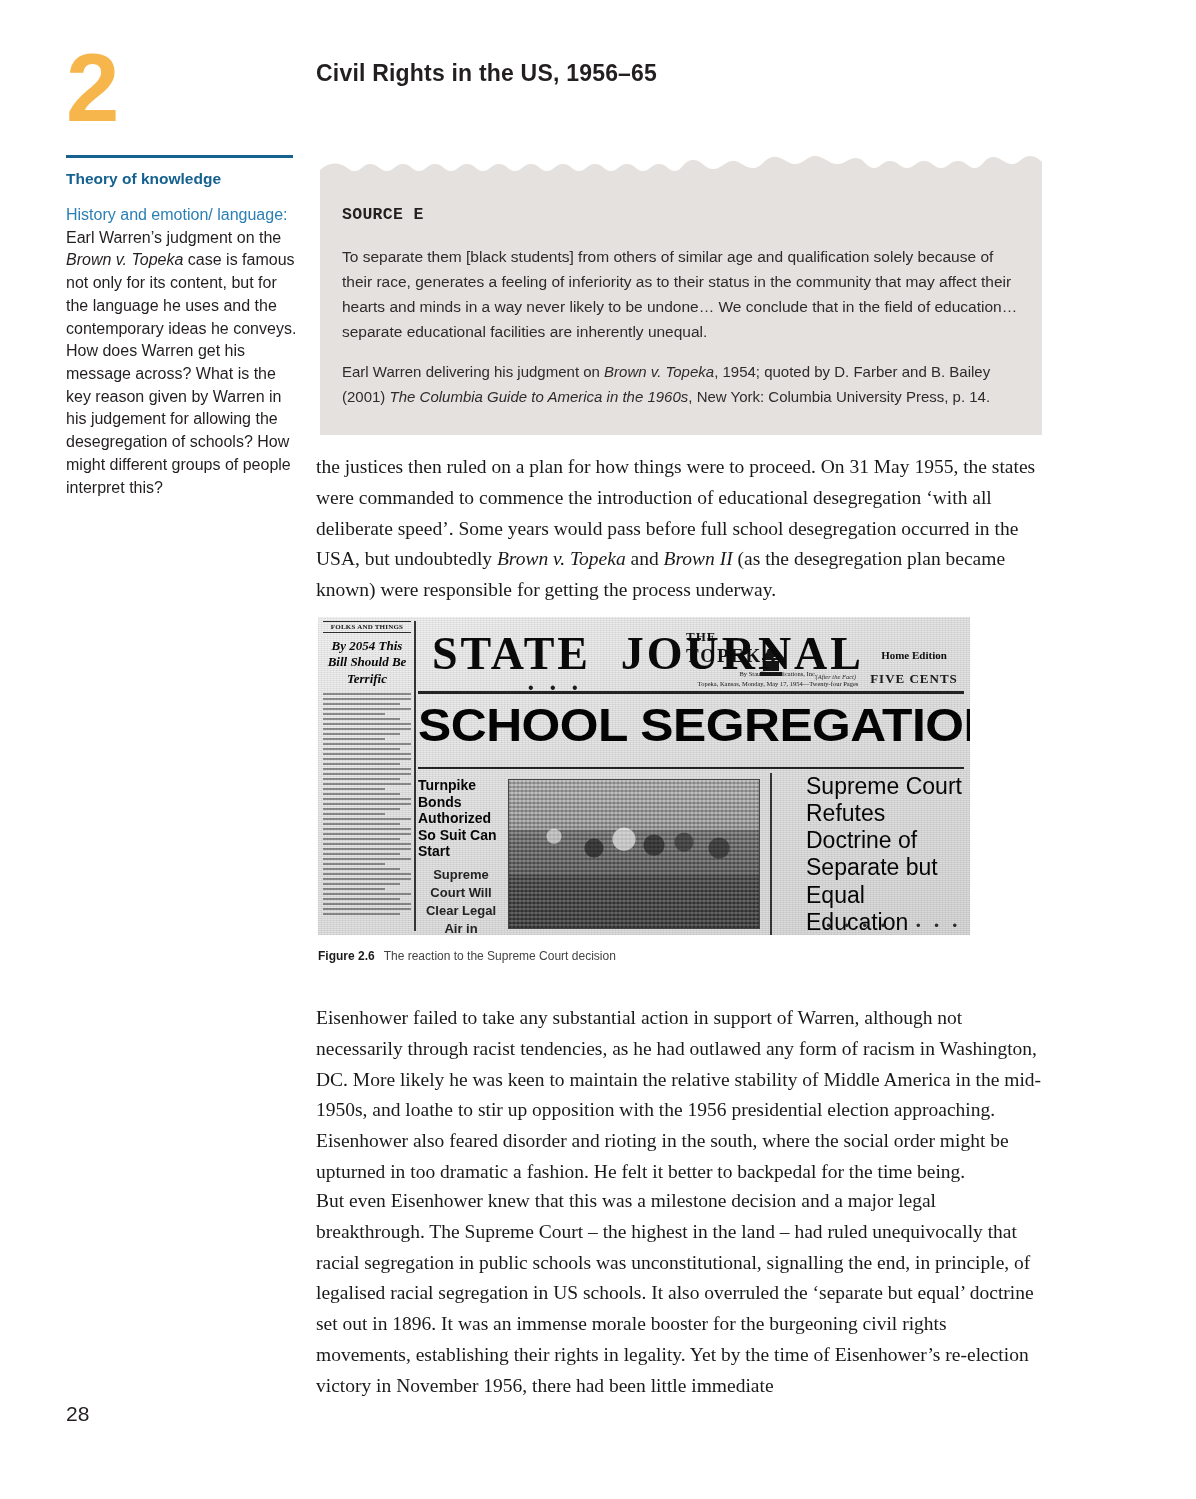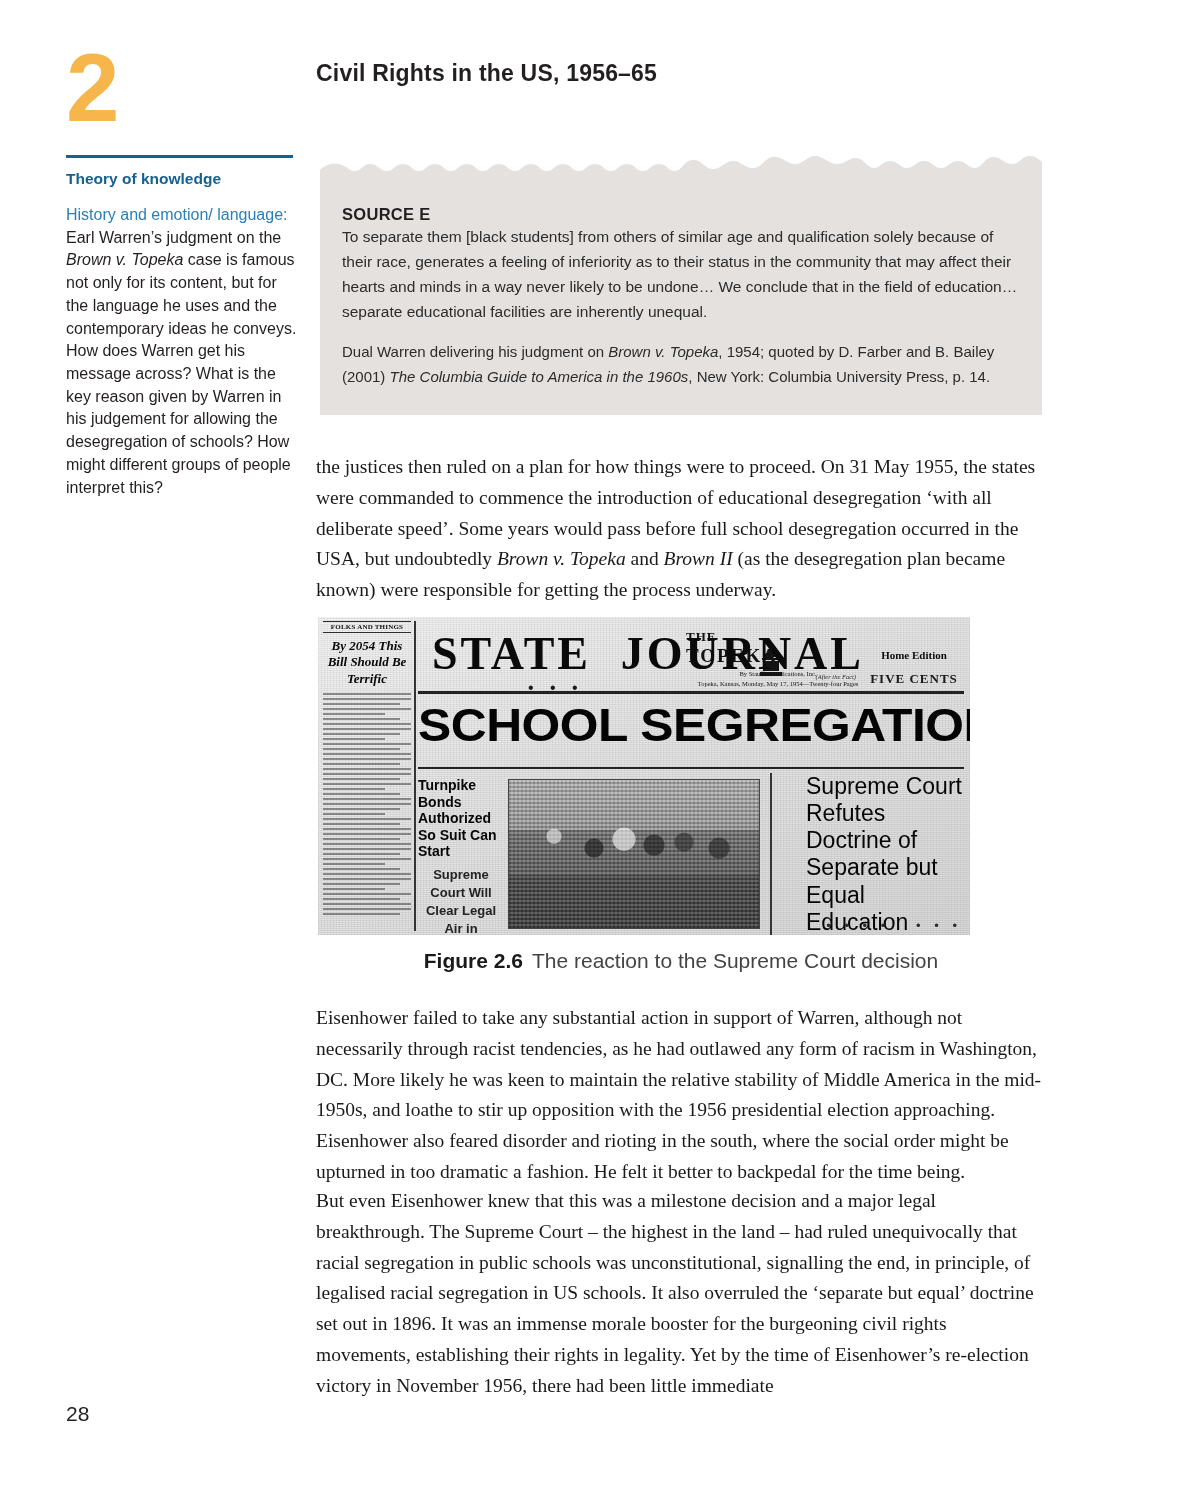--- a/index.html
+++ b/index.html
@@ -41,21 +41,21 @@
 
   
   .source-wrap{position:absolute; left:320px; top:152px; width:722px;}
   .torn{display:block;width:722px;height:34px;}
   .source-box{
     background:#e5e1de; padding:20px 22px 26px 22px;
     margin-top:-1px;
   }
   .source-label{
     font-size:16.5px;font-weight:bold;color:#231f20;
-    letter-spacing:.3px;margin-bottom:0;
+    letter-spacing:.3px;margin-bottom:20px;font-family:Liberation Mono, monospace;
   }
   .source-text{
     font-size:15.5px;color:#2c2c2c;line-height:1.62;margin:0 0 16px 0;
   }
   .source-cite{
     font-size:15px;color:#2c2c2c;line-height:1.62;margin:0;
   }
   .source-cite i, .source-text i{font-style:italic;}
 
   
@@ -213,21 +213,21 @@
     font-family:"Liberation Serif", serif;
     font-size:5.5px;line-height:1.6;color:#333;margin-top:5px;text-align:justify;
   }
   .rc-dots{
     position:absolute;right:8px;bottom:2px;
     font-size:13px;color:#333;letter-spacing:5px;
   }
 
   .fig-caption{
     position:absolute;left:316px;top:948px;
-    font-size:21px;color:#333;text-align:center;
+    font-size:12px;color:#333;
   }
   .fig-caption b{color:#1a1a1a;}
   .fig-caption .cap-text{color:#444;margin-left:9px;}
 
   .page-num{
     position:absolute;left:66px;top:1402px;
     font-size:21px;color:#231f20;
   }
 </style>
 </head>
@@ -257,21 +257,21 @@
         C315,12 316,19 323,19 C330,19 331,12 339,12 C347,12 348,19 355,19 C362,19 363,9 372,8
         C381,7 384,16 392,17 C400,18 404,10 412,9 C420,8 424,16 433,16 C441,16 444,7 452,5
         C460,3 466,11 474,12 C482,13 486,5 494,4 C502,3 508,11 516,12 C524,13 528,6 536,6
         C544,6 546,15 553,16 C560,17 562,9 570,9 C578,9 580,16 587,16 C594,16 596,9 604,9
         C612,9 614,16 621,16 C628,16 630,9 638,9 C646,9 648,16 655,16 C662,16 664,6 672,5
         C680,4 684,12 692,12 C700,12 702,4 710,4 C715,4 719,7 722,10 L722,34 Z"></path>
     </svg>
     <div class="source-box">
       <div class="source-label">SOURCE E</div>
       <p class="source-text">To separate them [black students] from others of similar age and qualification solely because of their race, generates a feeling of inferiority as to their status in the community that may affect their hearts and minds in a way never likely to be undone… We conclude that in the field of education… separate educational facilities are inherently unequal.</p>
-      <p class="source-cite"><span>Dual Warren delivering his judgment on </span><i>Brown v. Topeka</i><span>, 1954; quoted by D. Farber and B. Bailey (2001) </span><i>The Columbia Guide to America in the 1960s</i><span>, New York: Columbia University Press, p. 14.</span></p>
+      <p class="source-cite"><span>Earl Warren delivering his judgment on </span><i>Brown v. Topeka</i><span>, 1954; quoted by D. Farber and B. Bailey (2001) </span><i>The Columbia Guide to America in the 1960s</i><span>, New York: Columbia University Press, p. 14.</span></p>
     </div>
   </div>
 
   <div class="body-col" style="top:452px;">
     <p class="ptext"><span>the justices then ruled on a plan for how things were to proceed. On 31 May 1955, the states were commanded to commence the introduction of educational desegregation ‘with all deliberate speed’. Some years would pass before full school desegregation occurred in the USA, but undoubtedly </span><i>Brown v. Topeka</i><span> and </span><i>Brown II</i><span> (as the desegregation plan became known) were responsible for getting the process underway.</span></p>
   </div>
 
   <div class="figure">
     <div class="news">
       <div class="news-grain"></div>

